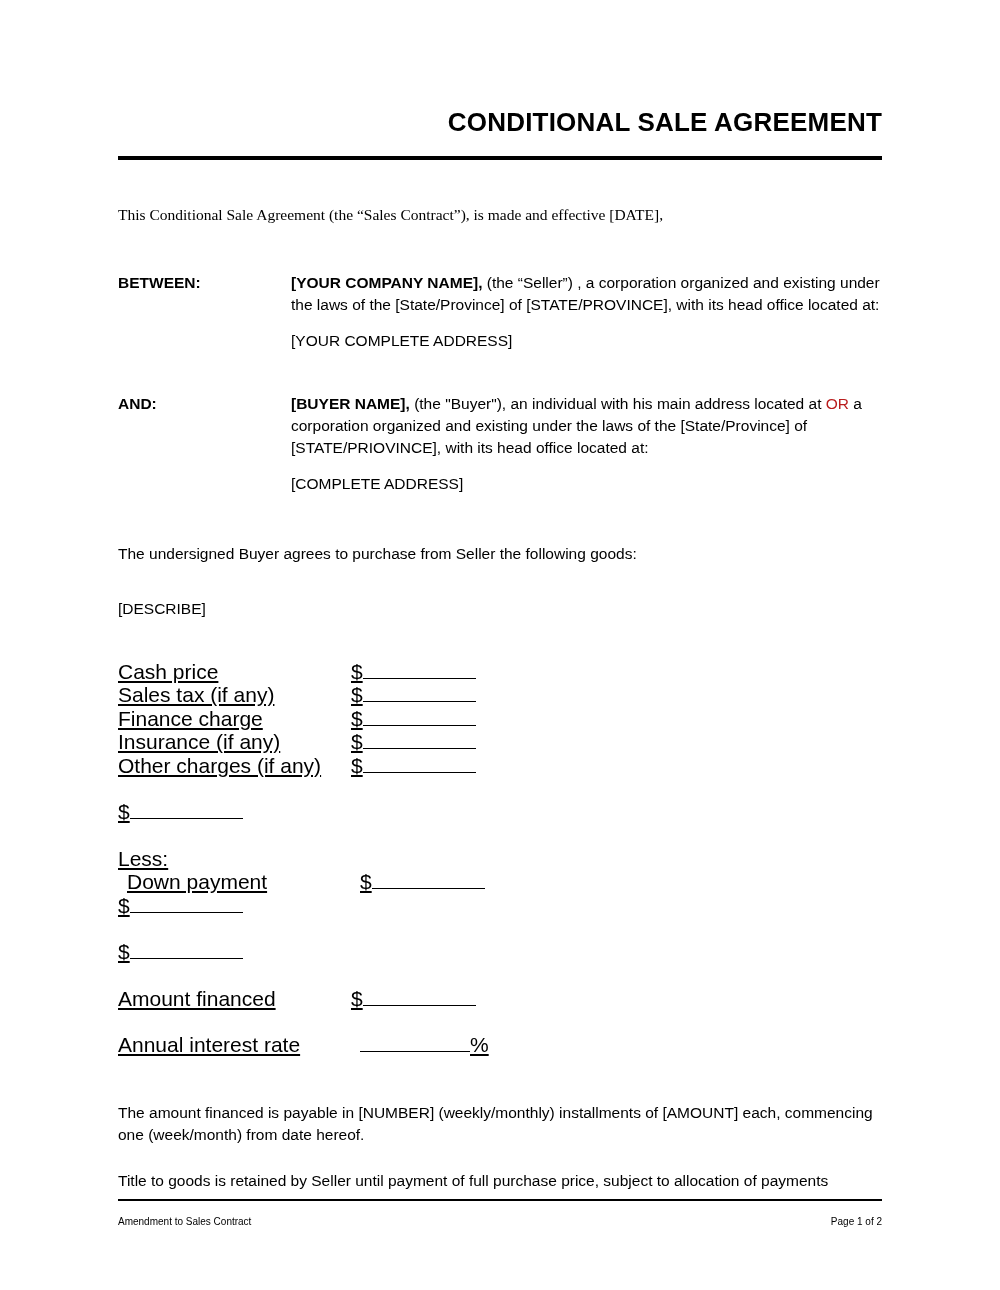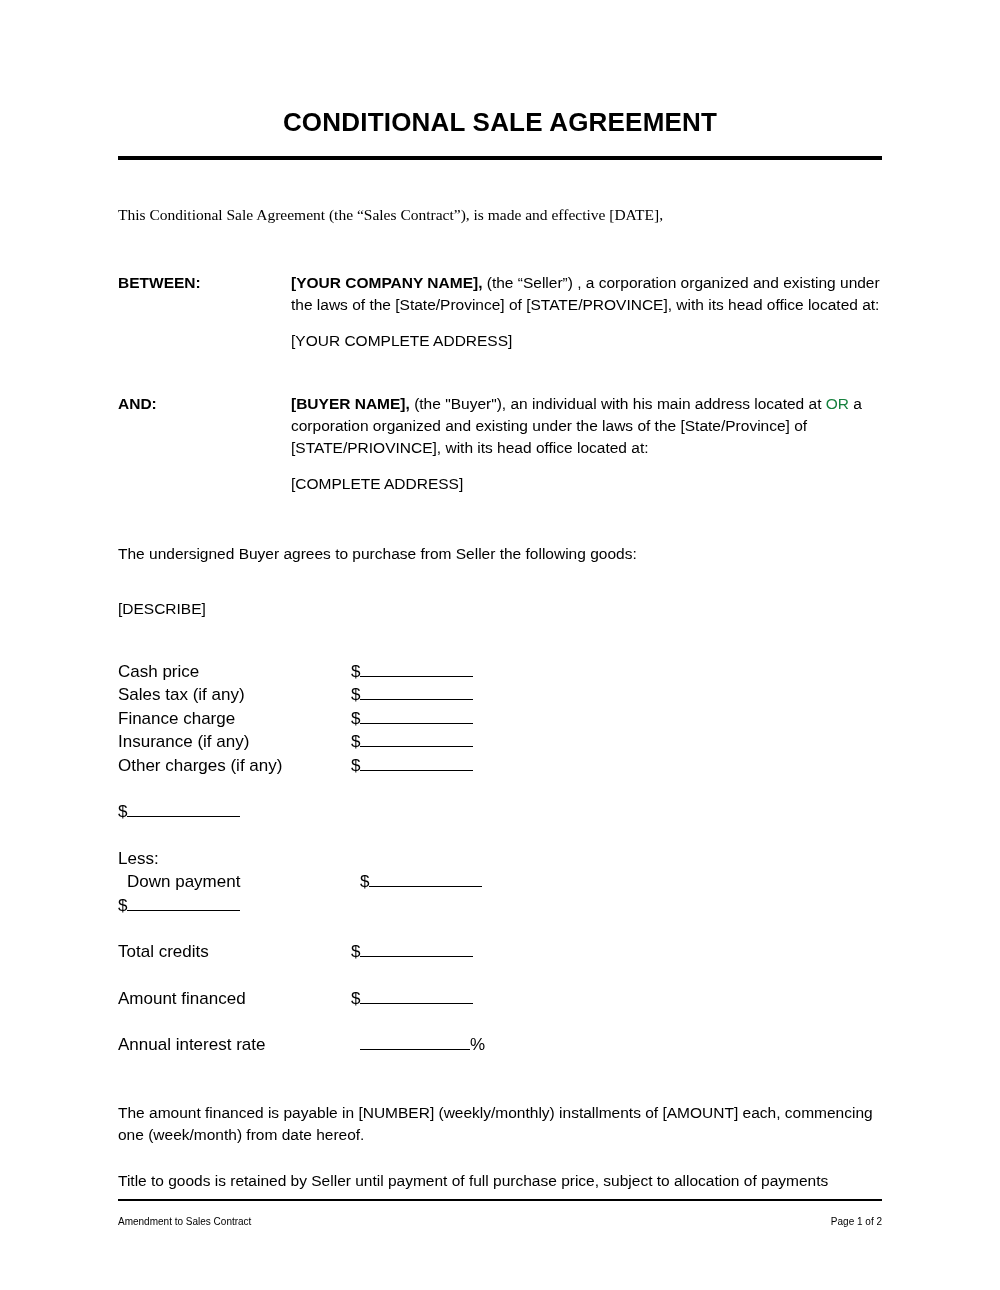--- a/index.html
+++ b/index.html
@@ -23,21 +23,21 @@
   }
   .content {
     position: absolute;
     left: 118px;
     top: 0;
     width: 764px;
   }
 
   
   .doc-title {
-    text-align: center;
+    text-align: right;
     font-size: 26px;
     font-weight: bold;
     letter-spacing: 0.2px;
     margin: 0;
     padding-top: 108px;
     line-height: 1.1;
   }
   .title-rule {
     margin-top: 19px;
     height: 4px;
@@ -70,34 +70,35 @@
     font-size: 15.5px;
     font-weight: bold;
     line-height: 22px;
   }
   .party-body {
     flex: 1 1 auto;
     font-size: 15.5px;
     line-height: 22px;
   }
   .party-body .strong { font-weight: bold; }
-  .or-token { color: #15803d; }
+  .or-token { color: #b91c1c; }
   .party-address {
     margin-top: 14px;
   }
 
   
   .goods-intro { margin-top: 48px; }
   .goods-describe { margin-top: 33px; }
 
   
   .price-table {
     margin-top: 40px;
-    font-size: 17px;
+    font-size: 21px;
     line-height: 23.5px;
+    text-decoration: underline;
   }
   .price-row {
     display: flex;
     align-items: baseline;
     height: 23.5px;
   }
   .price-row.gap-before { margin-top: 23px; }
   .price-label {
     width: 233px;
     flex: 0 0 233px;
@@ -241,21 +242,20 @@
       </div>
 
       <div class="price-row">
         <div class="price-value">
           <span class="currency">$</span>
           <span class="fill-line"></span>
         </div>
       </div>
 
       <div class="price-row gap-before">
-        <div class="price-label">Total credits</div>
         <div class="price-value">
           <span class="currency">$</span>
           <span class="fill-line"></span>
         </div>
       </div>
 
       <div class="price-row gap-before">
         <div class="price-label">Amount financed</div>
         <div class="price-value">
           <span class="currency">$</span>

